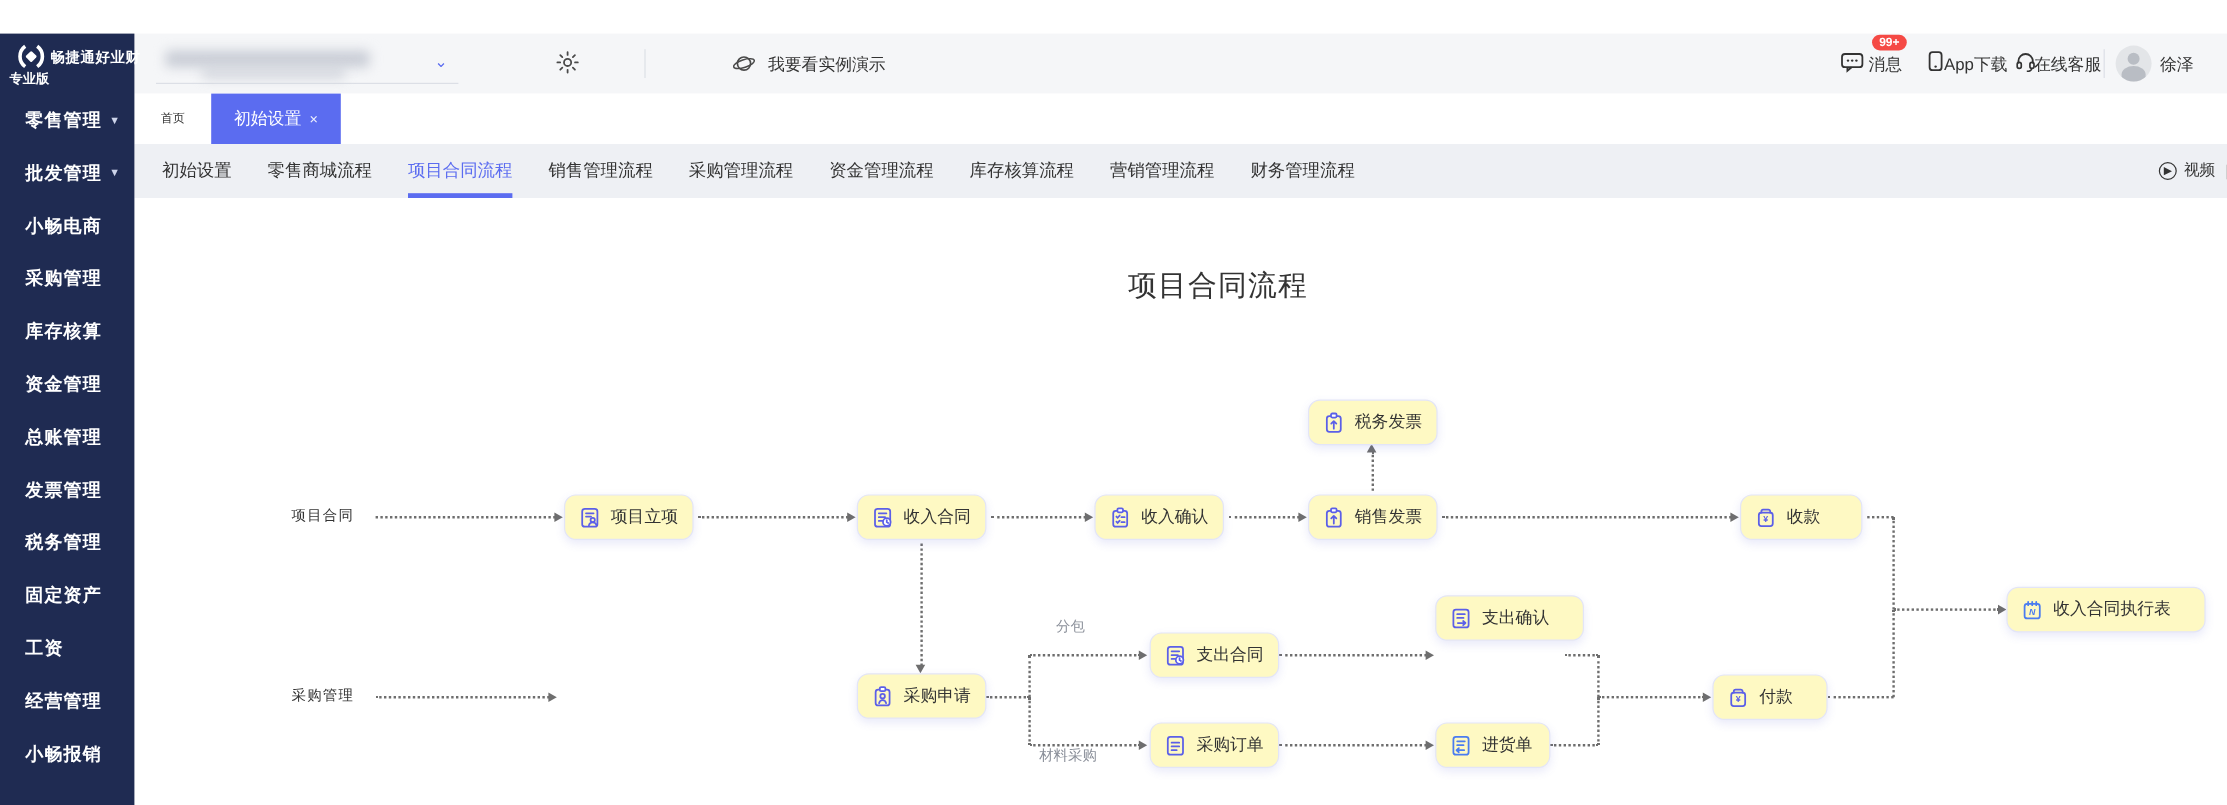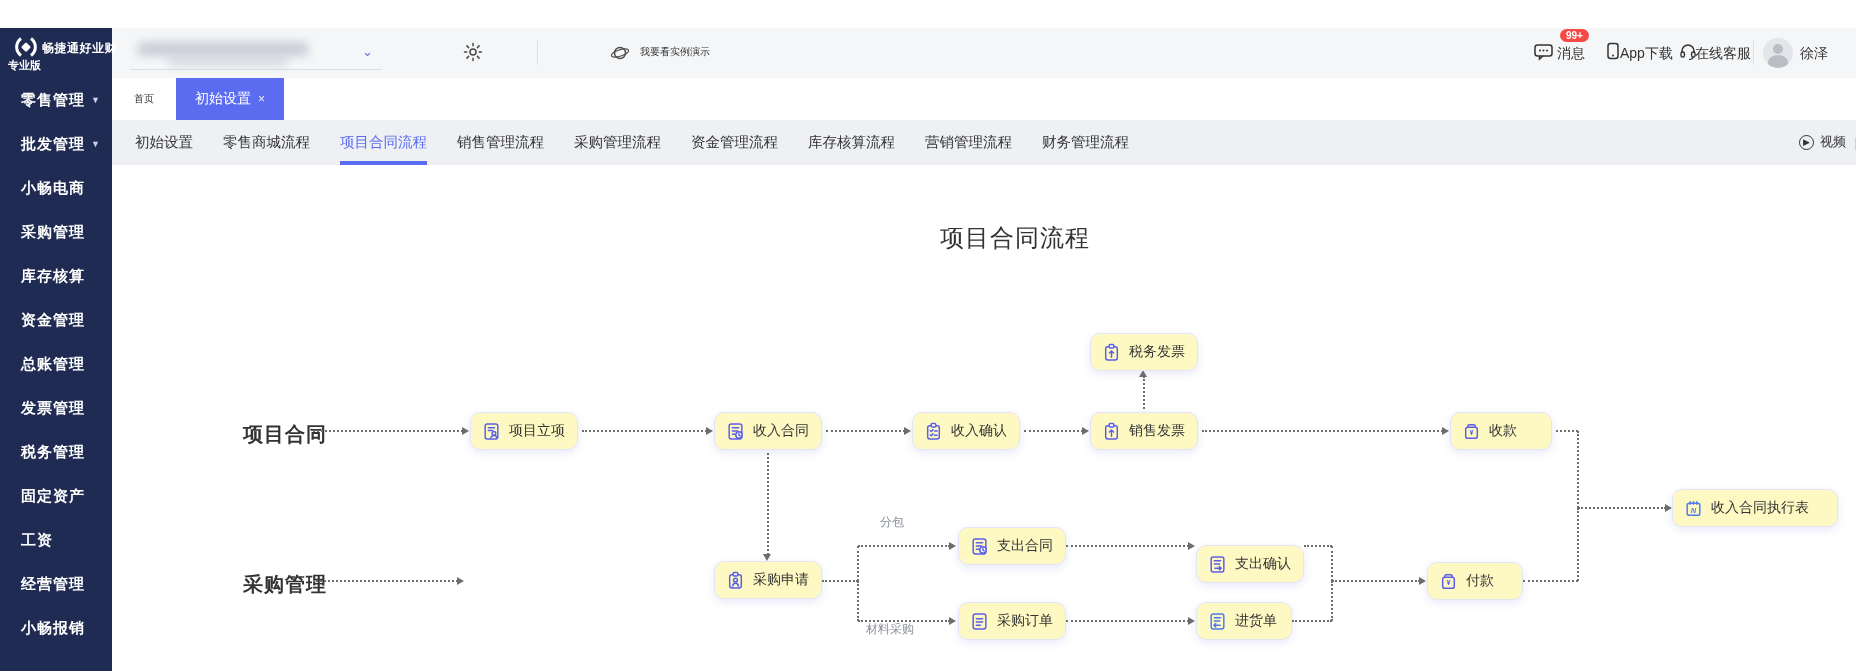--- a/index.html
+++ b/index.html
@@ -22,21 +22,21 @@
   #header { position:absolute; left:112px; top:28px; width:1744px; height:50px;
     background:#f5f6f8; }
   #company-select { position:absolute; left:18px; top:8px; width:252px; height:34px;
     border-bottom:1px solid #dcdfe6; cursor:pointer;}
   .blur-blob { position:absolute; background:#c9cdd6; filter:blur(5px); border-radius:3px; }
   #blob1 { left:8px; top:6px; width:170px; height:14px; }
   #blob2 { left:38px; top:20px; width:120px; height:10px; opacity:.7;}
   #company-caret { position:absolute; left:232px; top:8px; color:#5b6cf0; font-size:13px; }
   .h-icon-btn { position:absolute; top:13px; cursor:pointer; color:#4a4a4a;}
   .h-divider { position:absolute; top:13px; width:1px; height:24px; background:#dcdfe6; }
-  #demo-link { position:absolute; left:528px; top:17px; font-size:10px; color:#333; cursor:pointer;}
+  #demo-link { position:absolute; left:528px; top:17px; font-size:14px; color:#333; cursor:pointer;}
   .h-text { position:absolute; top:17px; font-size:14px; color:#333; cursor:pointer; white-space:nowrap;}
   #msg-badge { position:absolute; left:1448px; top:1px; background:#f54a45; color:#fff;
     font-size:10px; font-weight:bold; border-radius:8px; padding:1px 6px; }
   #avatar { position:absolute; left:1651px; top:10px; width:30px; height:30px; border-radius:50%;
     background:#e3e5e8; overflow:hidden; cursor:pointer;}
   #avatar .head { position:absolute; left:10px; top:6px; width:10px; height:10px; border-radius:50%; background:#b9bdc4;}
   #avatar .body { position:absolute; left:5px; top:17px; width:20px; height:14px; border-radius:50% 50% 0 0; background:#b9bdc4;}
   #user-name { position:absolute; left:1688px; top:17px; font-size:14px; color:#333; white-space:nowrap;}
 
   
@@ -57,21 +57,21 @@
     height:4px; background:#5b6cf0; }
   #page-actions { position:absolute; left:1799px; top:133px; display:flex; align-items:center;
     gap:6px; font-size:13px; color:#333; white-space:nowrap;}
   .pa-sep { color:#ccc; margin:0 2px;}
   .ring-icon { display:inline-flex; width:15px; height:15px; border:1.3px solid #333; border-radius:50%;
     align-items:center; justify-content:center; font-size:9px; color:#333;}
 
   
   #flow-title { position:absolute; left:930px; top:222px; width:170px; text-align:center;
     font-size:24px; color:#333; font-weight:500; letter-spacing:1px;}
-  .row-label { position:absolute; font-size:20px; color:#333; font-weight:700; letter-spacing:1px; white-space:nowrap;text-align:right;}
+  .row-label { position:absolute; font-size:12px; color:#333; font-weight:400; letter-spacing:1px; white-space:nowrap;text-align:right;}
   .edge-label { position:absolute; font-size:12px; color:#8a8f99; white-space:nowrap;}
   .node { position:absolute; height:38px; background:#fef9c3; border:1px solid #e3e5f7;
     border-radius:10px; box-shadow:0 3px 8px rgba(90,100,210,.14);
     display:flex; align-items:center; gap:8px; padding-left:11px;
     font-size:14px; color:#333; cursor:pointer; white-space:nowrap;}
   .node .nico { display:flex; }
   .eseg { position:absolute; }
   .eseg.h { border-top:2px dotted #6e6e6e; height:0; }
   .eseg.v { border-left:2px dotted #6e6e6e; width:0; }
   .ahead { position:absolute; width:0; height:0; }
@@ -333,21 +333,21 @@
       </div>
       <div class="node" style="left: 958px; top: 602px; width: 108px;">
         <span class="nico">
           <svg width="19" height="19" viewBox="0 0 18 18">
             <rect x="3" y="2" width="12" height="14" rx="2" stroke="#5b5fe8" stroke-width="1.4" fill="none" stroke-linecap="round"></rect>
             <path d="M6 6.5h6M6 9.5h6M6 12.5h4" stroke="#5b5fe8" stroke-width="1.4" fill="none" stroke-linecap="round"></path>
           </svg>
         </span>
         <span>采购订单</span>
       </div>
-      <div class="node" style="left: 1196px; top: 545px; width: 108px;">
+      <div class="node" style="left: 1196px; top: 496px; width: 124px;">
         <span class="nico">
           <svg width="19" height="19" viewBox="0 0 18 18">
             <rect x="3" y="2" width="12" height="14" rx="2" stroke="#5b5fe8" stroke-width="1.4" fill="none" stroke-linecap="round"></rect>
             <path d="M6 5.5h6M6 8.5h5" stroke="#5b5fe8" stroke-width="1.4" fill="none" stroke-linecap="round"></path>
             <path d="M6.5 12.5h6M12.5 12.5l-1.8-1.6M12.5 12.5l-1.8 1.6" stroke="#5b5fe8" stroke-width="1.4" fill="none" stroke-linecap="round"></path>
           </svg>
         </span>
         <span>支出确认</span>
       </div>
       <div class="node" style="left: 1196px; top: 602px; width: 96px;">

